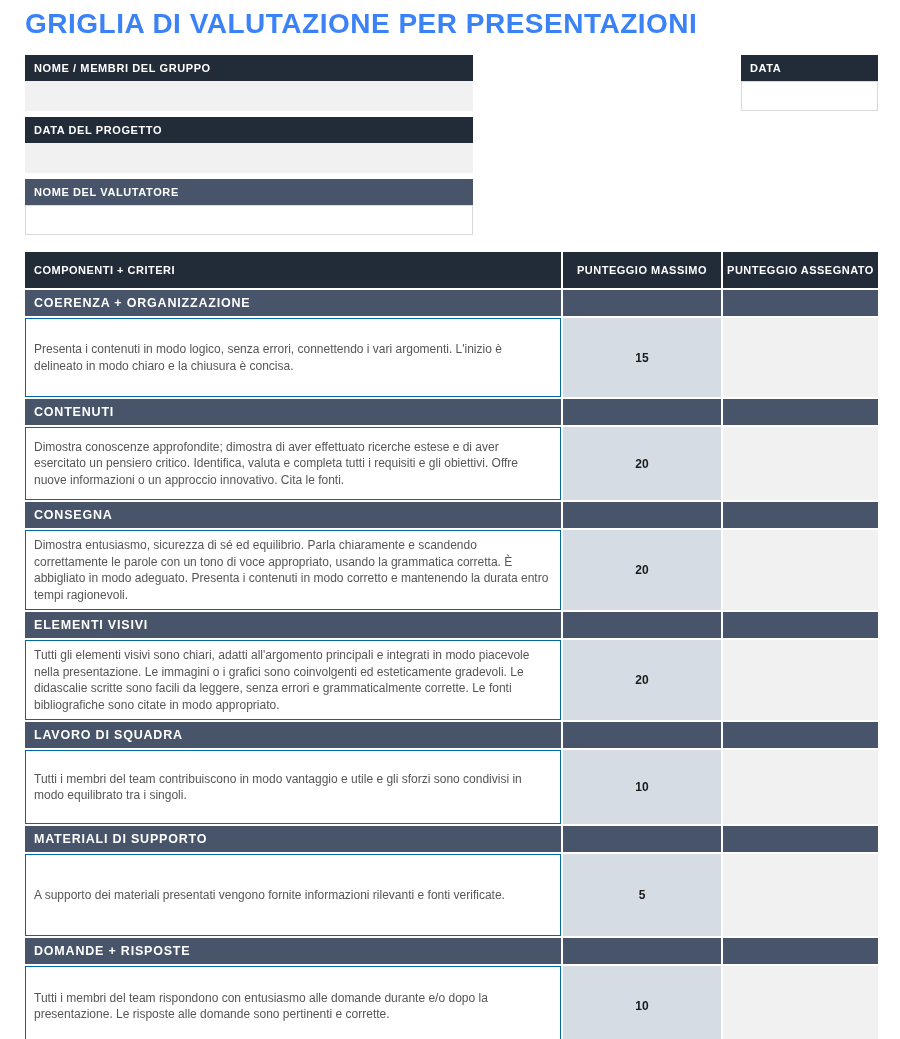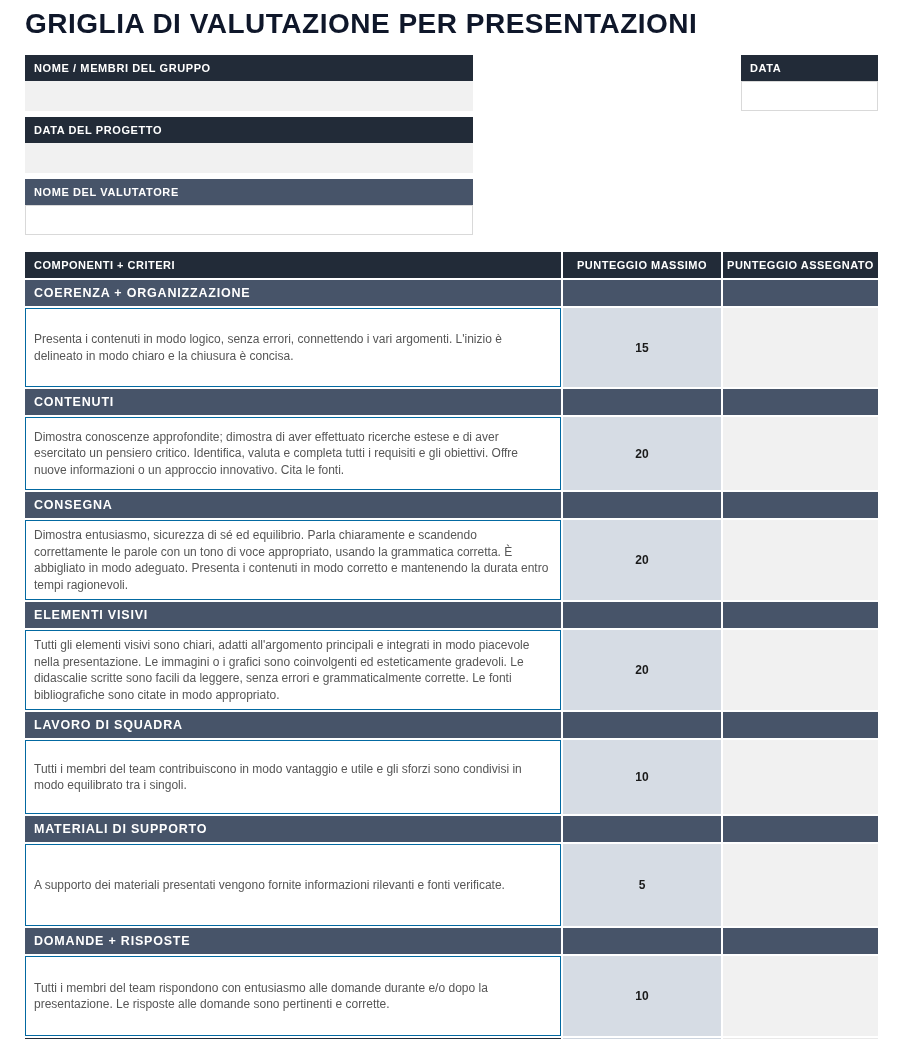--- a/index.html
+++ b/index.html
@@ -6,21 +6,21 @@
   html, body { width: 900px; background: #ffffff; }
   body {
     font-family: "Liberation Sans", sans-serif;
     width: 900px;
     height: 1039px;
     overflow: hidden;
   }
   .page { width: 853px; margin: 0 0 0 25px; padding-top: 8px; }
 
   .title {
-    color: #0f172a;
+    color: #3b82f6;
     font-size: 28px;
     font-weight: 700;
     letter-spacing: 0.5px;
     margin-bottom: 15px;
     white-space: nowrap;
   }
 
   
   .form-area { display: flex; justify-content: space-between; align-items: flex-start; margin-bottom: 11px; }
   .form-left { width: 448px; }
@@ -47,21 +47,21 @@
   .trow {
     display: grid;
     grid-template-columns: 536px 158px 155px;
     column-gap: 2px;
     margin-bottom: 2px;
   }
   .cell { display: flex; align-items: center; }
 
   .head-row .cell {
     background: #222b38;
-    height: 26px;
+    height: 36px;
     color: #ffffff;
     font-size: 11px;
     font-weight: 700;
     letter-spacing: 0.5px;
   }
   .head-row .cell.first { padding-left: 9px; justify-content: flex-start; }
   .head-row .cell { justify-content: center; }
 
   .sec-row .cell {
     background: #475469;

